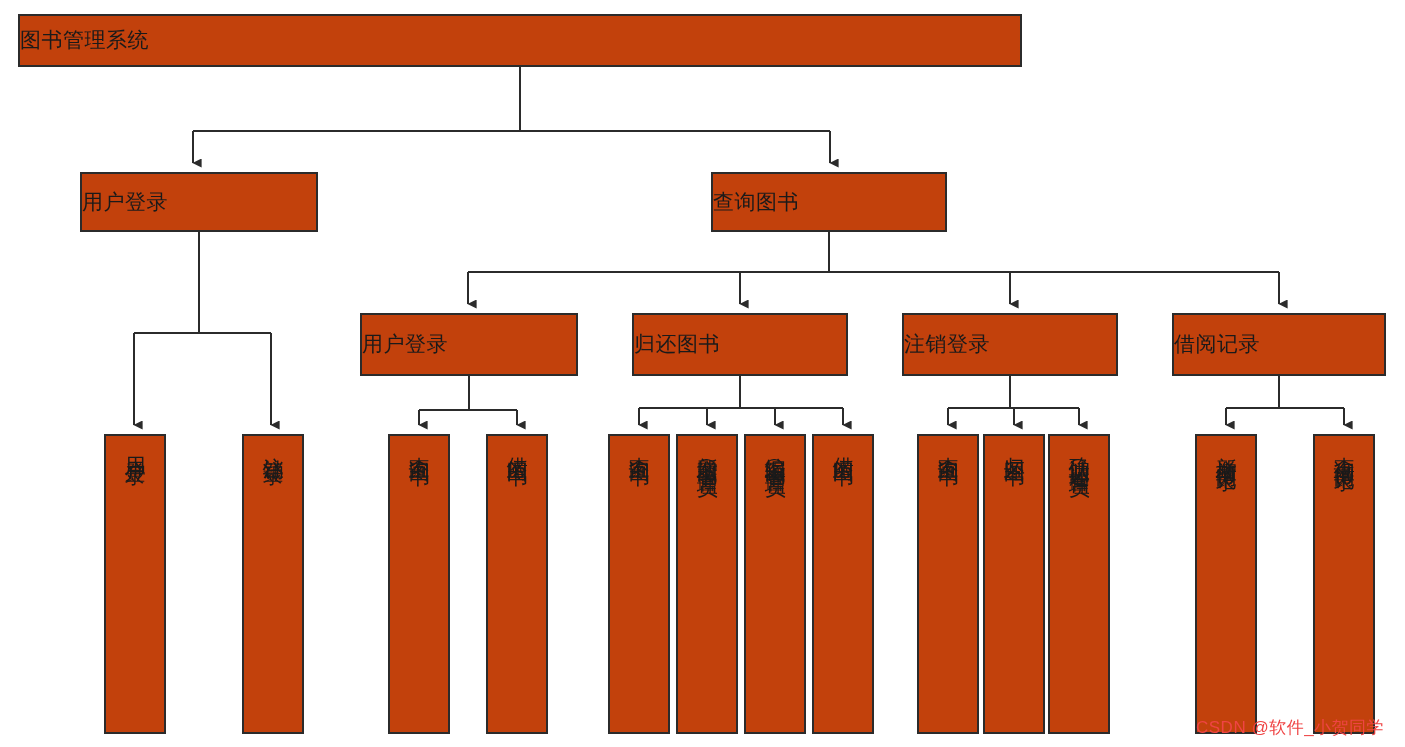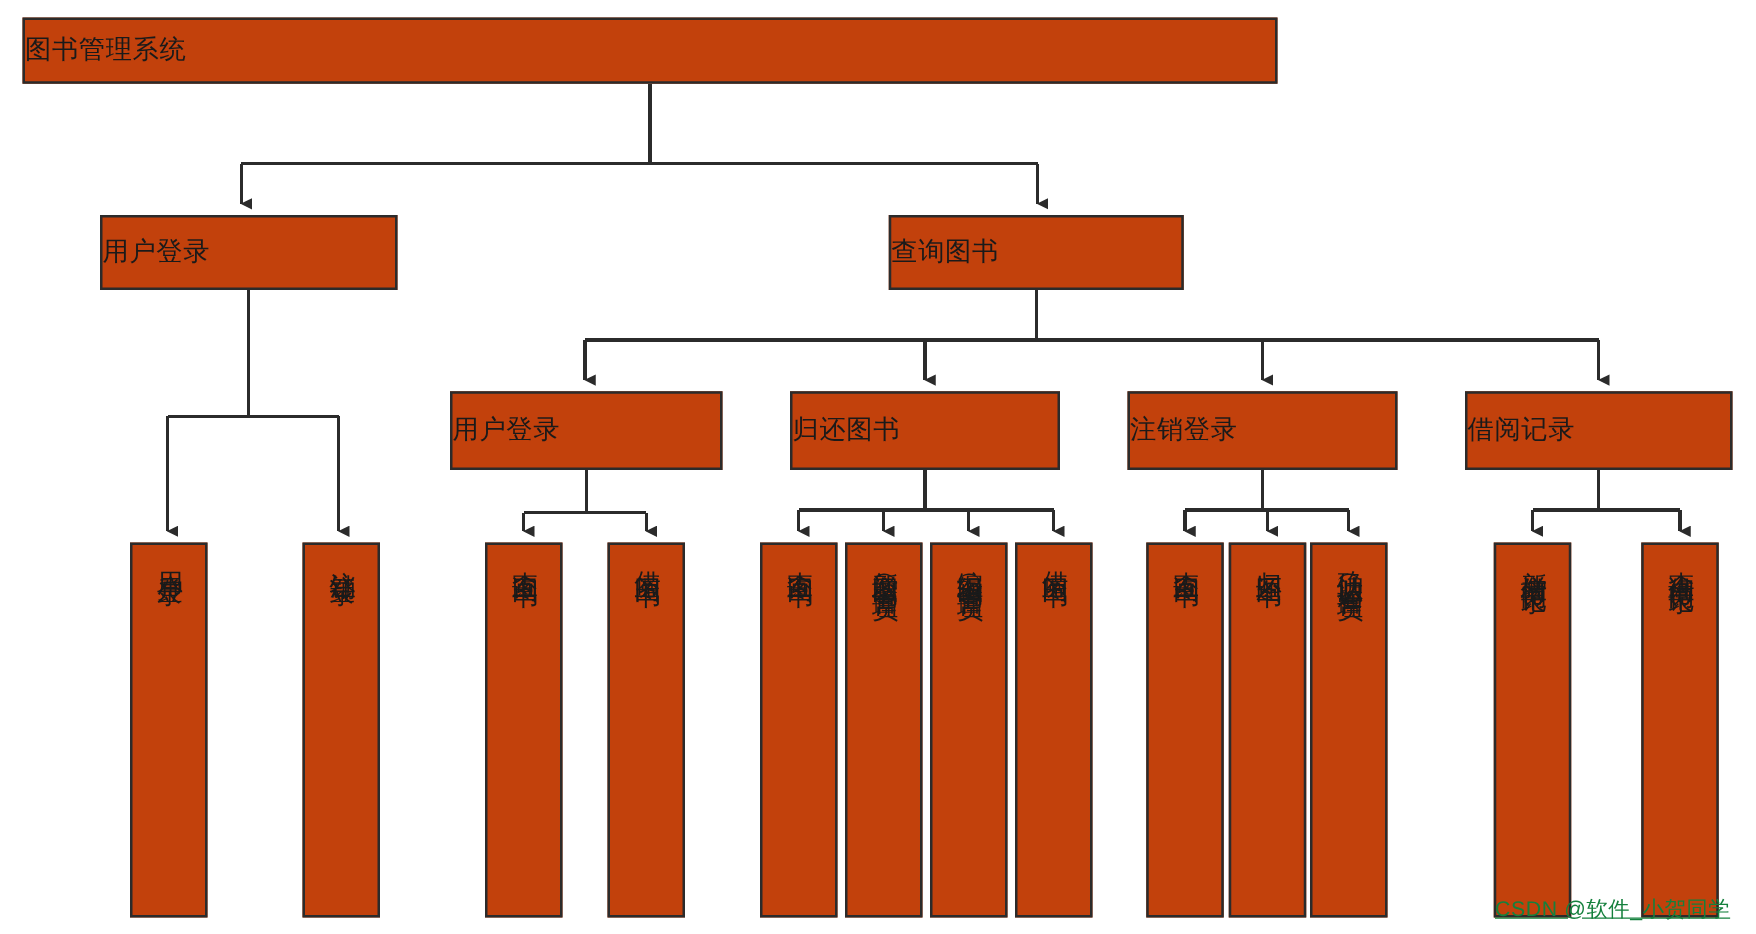--- a/index.html
+++ b/index.html
@@ -49,26 +49,25 @@
     letter-spacing: 3px;
     padding: 4px 0;
   }
   .node.vertical .vtext {
     writing-mode: vertical-rl;
     text-orientation: upright;
     display: block;
   }
   .watermark {
     position: absolute;
-    color: #15803d;
+    color: #ef4444;
     font-size: 17px;
     white-space: nowrap;
     letter-spacing: 0.5px;
     pointer-events: none;
-    text-decoration: underline;
   }
 </style>
 </head>
 <body>
 
 <div id="diagram-root">
 
   <svg id="wires" viewBox="0 0 1405 747" xmlns="http://www.w3.org/2000/svg">
     <defs>
       <marker id="arrowhead" markerWidth="10" markerHeight="10" refX="4.5" refY="8.6" orient="auto" markerUnits="userSpaceOnUse">

